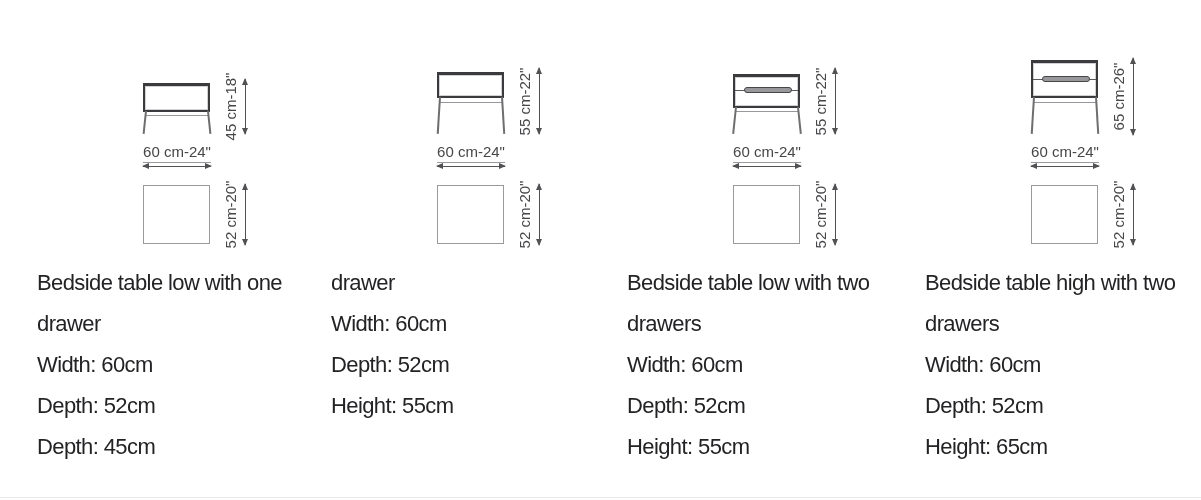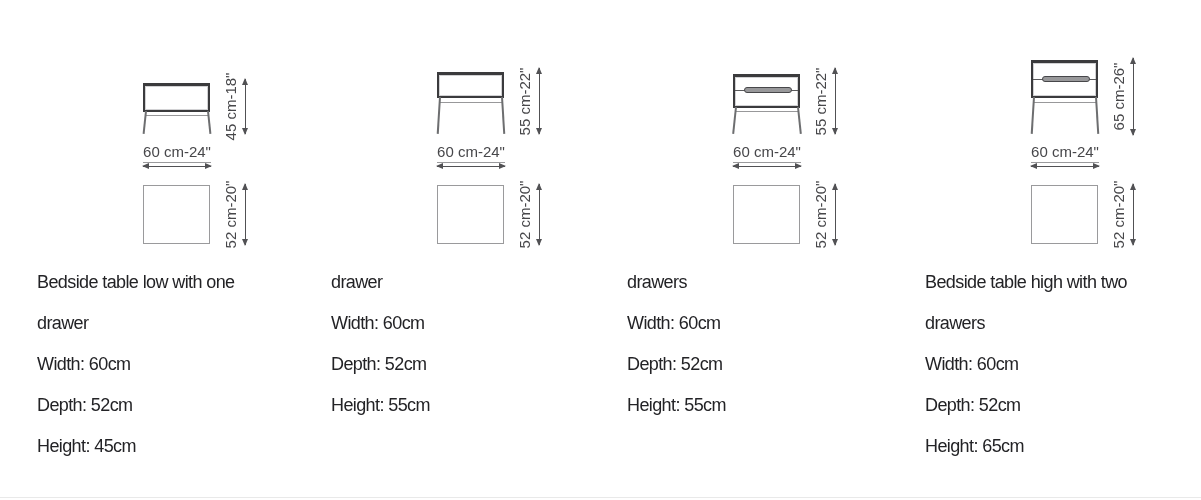--- a/index.html
+++ b/index.html
@@ -72,21 +72,21 @@
   .harrow{position:absolute;top:166px;left:116px;width:68px;height:1px;background:#515154;}
   .harrow::before{content:"";position:absolute;left:-1px;top:-3px;width:0;height:0;
     border-top:3.5px solid transparent;border-bottom:3.5px solid transparent;
     border-right:7px solid #515154;}
   .harrow::after{content:"";position:absolute;right:-1px;top:-3px;width:0;height:0;
     border-top:3.5px solid transparent;border-bottom:3.5px solid transparent;
     border-left:7px solid #515154;}
 
   
   .desc{position:absolute;left:10px;top:262px;width:290px;
-        font-size:18px;letter-spacing:-0.6px;color:#232326;}
+        font-size:22px;letter-spacing:-0.6px;color:#232326;}
   .desc div{line-height:41px;white-space:nowrap;}
 
   .page-divider{position:absolute;left:0;bottom:2px;width:1201px;height:1px;background:#e9e9e9;}
 </style>
 </head>
 <body>
 
 <div class="col c1" id="col1">
   <div>
     <div class="front-box"></div>
@@ -106,21 +106,21 @@
     <div class="vcenter depth">
         <span>52 cm-20"</span>
       </div>
     <div class="varrow depth"></div>
   </div>
   <div class="desc">
     <div>Bedside table low with one</div>
     <div>drawer</div>
     <div>Width: 60cm</div>
     <div>Depth: 52cm</div>
-    <div>Height: 45cm</div>
+    <div>Depth: 45cm</div>
   </div>
 </div>
 
 <div class="col c2" id="col2">
   <div>
     <div class="front-box"></div>
     <div class="rail"></div>
     <div class="leg l"></div>
     <div class="leg r"></div>
     <div class="vcenter front">
@@ -164,20 +164,21 @@
     <div class="harrow"></div>
   </div>
   <div>
     <div class="topview"></div>
     <div class="vcenter depth">
         <span>52 cm-20"</span>
       </div>
     <div class="varrow depth"></div>
   </div>
   <div class="desc">
+    <div>Bedside table low with two</div>
     <div>drawers</div>
     <div>Width: 60cm</div>
     <div>Depth: 52cm</div>
     <div>Height: 55cm</div>
   </div>
 </div>
 
 <div class="col c4" id="col4">
   <div>
     <div class="front-box">

